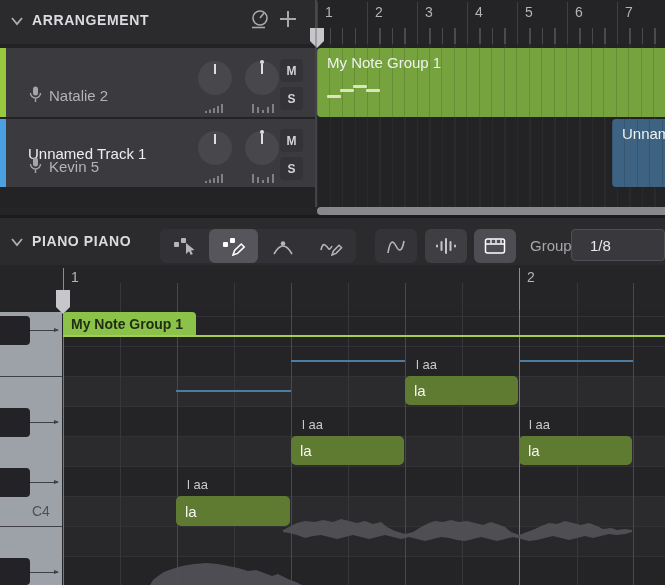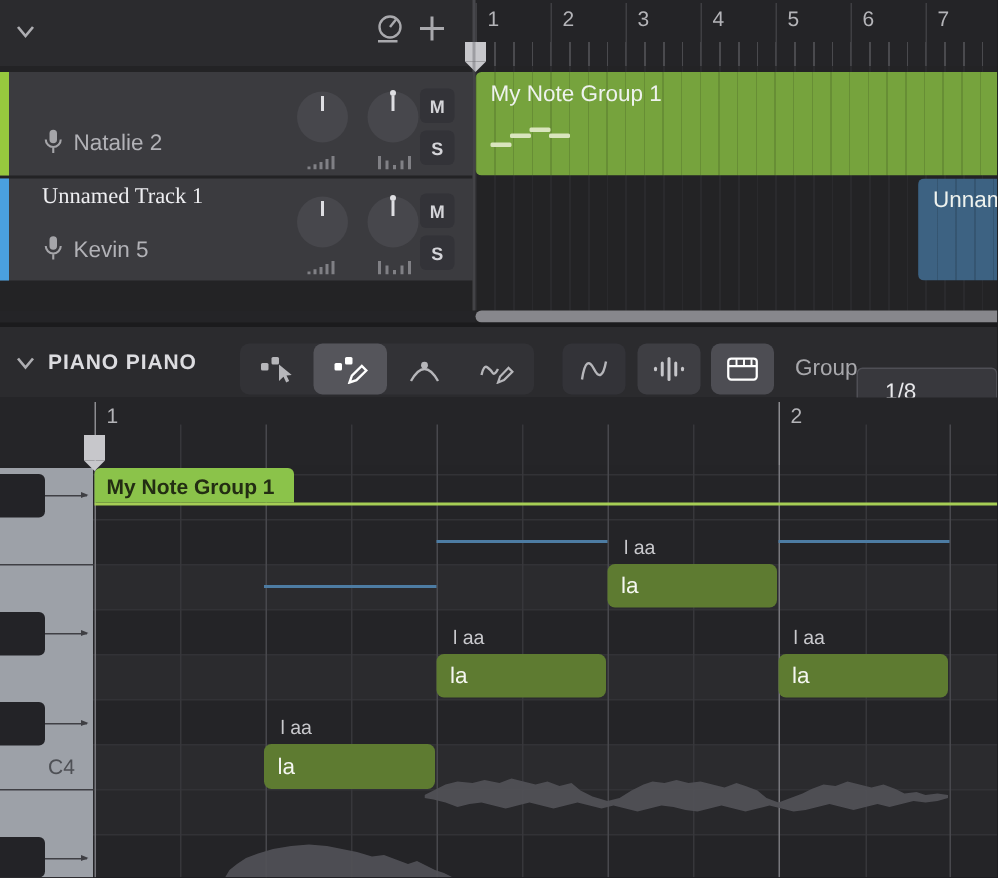--- a/index.html
+++ b/index.html
@@ -70,20 +70,21 @@
 <body>
 
 <div class="app">
 
   <div class="abs sec-header" style="left:0;top:0;width:665px;height:44px;">
     <span class="abs chev" style="left:10px;top:15px;">
       <svg width="14" height="12" viewBox="0 0 14 12">
           <polyline points="2,3 7,9 12,3" fill="none" stroke="#aeaeb2" stroke-width="1.8"></polyline>
         </svg>
     </span>
+    <span class="abs sec-title" style="left:32px;top:12px;">ARRANGEMENT</span>
     <span class="abs" style="left:249px;top:8px;">
       <svg width="22" height="23" viewBox="0 0 22 23">
         <circle cx="11" cy="10" r="7" fill="none" stroke="#a9a9ad" stroke-width="1.6"></circle>
         <line x1="11" y1="10" x2="15" y2="5" stroke="#a9a9ad" stroke-width="1.6"></line>
         <line x1="3" y1="19.5" x2="16" y2="19.5" stroke="#a9a9ad" stroke-width="1.6"></line>
       </svg>
     </span>
     <span class="abs" style="left:279px;top:10px;">
       <svg width="18" height="18" viewBox="0 0 18 18">
         <line x1="9" y1="1" x2="9" y2="17" stroke="#a9a9ad" stroke-width="2"></line>
@@ -146,21 +147,21 @@
           <rect x="16" y="4" width="2" height="6" fill="#808085"></rect>
         <rect x="21" y="1" width="2" height="9" fill="#808085"></rect>
       </svg>
     </span>
     <div class="abs ms-btn" style="left:280px;top:11px;">M</div>
     <div class="abs ms-btn" style="left:280px;top:39px;">S</div>
   </div>
 
   <div class="abs panel" style="left:0;top:119px;width:315px;height:68px;">
     <div class="abs" style="left:0;top:0;width:6px;height:68px;background:#4aa0e0;"></div>
-    <span class="abs track-name" style="left:28px;top:4px;font-family:Liberation Serif, serif;">Unnamed Track 1</span>
+    <span class="abs track-name" style="left:28px;top:26px;">Unnamed Track 1</span>
     <span class="abs" style="left:29px;top:38px;">
       <svg width="13" height="17" viewBox="0 0 13 17">
         <rect x="4" y="0.5" width="5" height="9" rx="2.5" fill="#a5a5a9"></rect>
         <path d="M1.5 7 a5 5 0 0 0 10 0" fill="none" stroke="#a5a5a9" stroke-width="1.4"></path>
         <line x1="6.5" y1="12.5" x2="6.5" y2="16" stroke="#a5a5a9" stroke-width="1.4"></line>
       </svg>
     </span>
     <span class="abs voice-name" style="left:49px;top:39px;">Kevin 5</span>
     <div class="abs knob" style="left:198px;top:12px;">
         <div class="tick"></div>
@@ -263,21 +264,21 @@
     <div class="abs solobtn" style="left:474px;top:11px;background:#4d4d53;">
       <svg width="22" height="18" viewBox="0 0 22 18">
         <rect x="1.5" y="2" width="19" height="14" rx="2" fill="none" stroke="#fff" stroke-width="1.5"></rect>
         <line x1="1.5" y1="7" x2="20.5" y2="7" stroke="#fff" stroke-width="1.5"></line>
         <line x1="7" y1="2.5" x2="7" y2="6.5" stroke="#fff" stroke-width="1.3"></line>
         <line x1="12" y1="2.5" x2="12" y2="6.5" stroke="#fff" stroke-width="1.3"></line>
         <line x1="17" y1="2.5" x2="17" y2="6.5" stroke="#fff" stroke-width="1.3"></line>
       </svg>
     </div>
     <span class="abs grid-label" style="left:530px;top:19px;">Group</span>
-    <div class="abs dropdown" style="left:571px;top:27px;width:94px;height:32px;">1/8</div>
+    <div class="abs dropdown" style="left:571px;top:11px;width:94px;height:32px;">1/8</div>
   </div>
 
   <div class="abs ruler-p" style="left:0;top:265px;width:665px;height:45px;">
     <div class="vline vl-eighth" style="left:120px;top:18px;height:27px;"></div>
     <div class="vline vl-quarter" style="left:177px;top:18px;height:27px;"></div>
     <div class="vline vl-eighth" style="left:234px;top:18px;height:27px;"></div>
     <div class="vline vl-quarter" style="left:291px;top:18px;height:27px;"></div>
     <div class="vline vl-eighth" style="left:348px;top:18px;height:27px;"></div>
     <div class="vline vl-quarter" style="left:405px;top:18px;height:27px;"></div>
     <div class="vline vl-eighth" style="left:462px;top:18px;height:27px;"></div>

